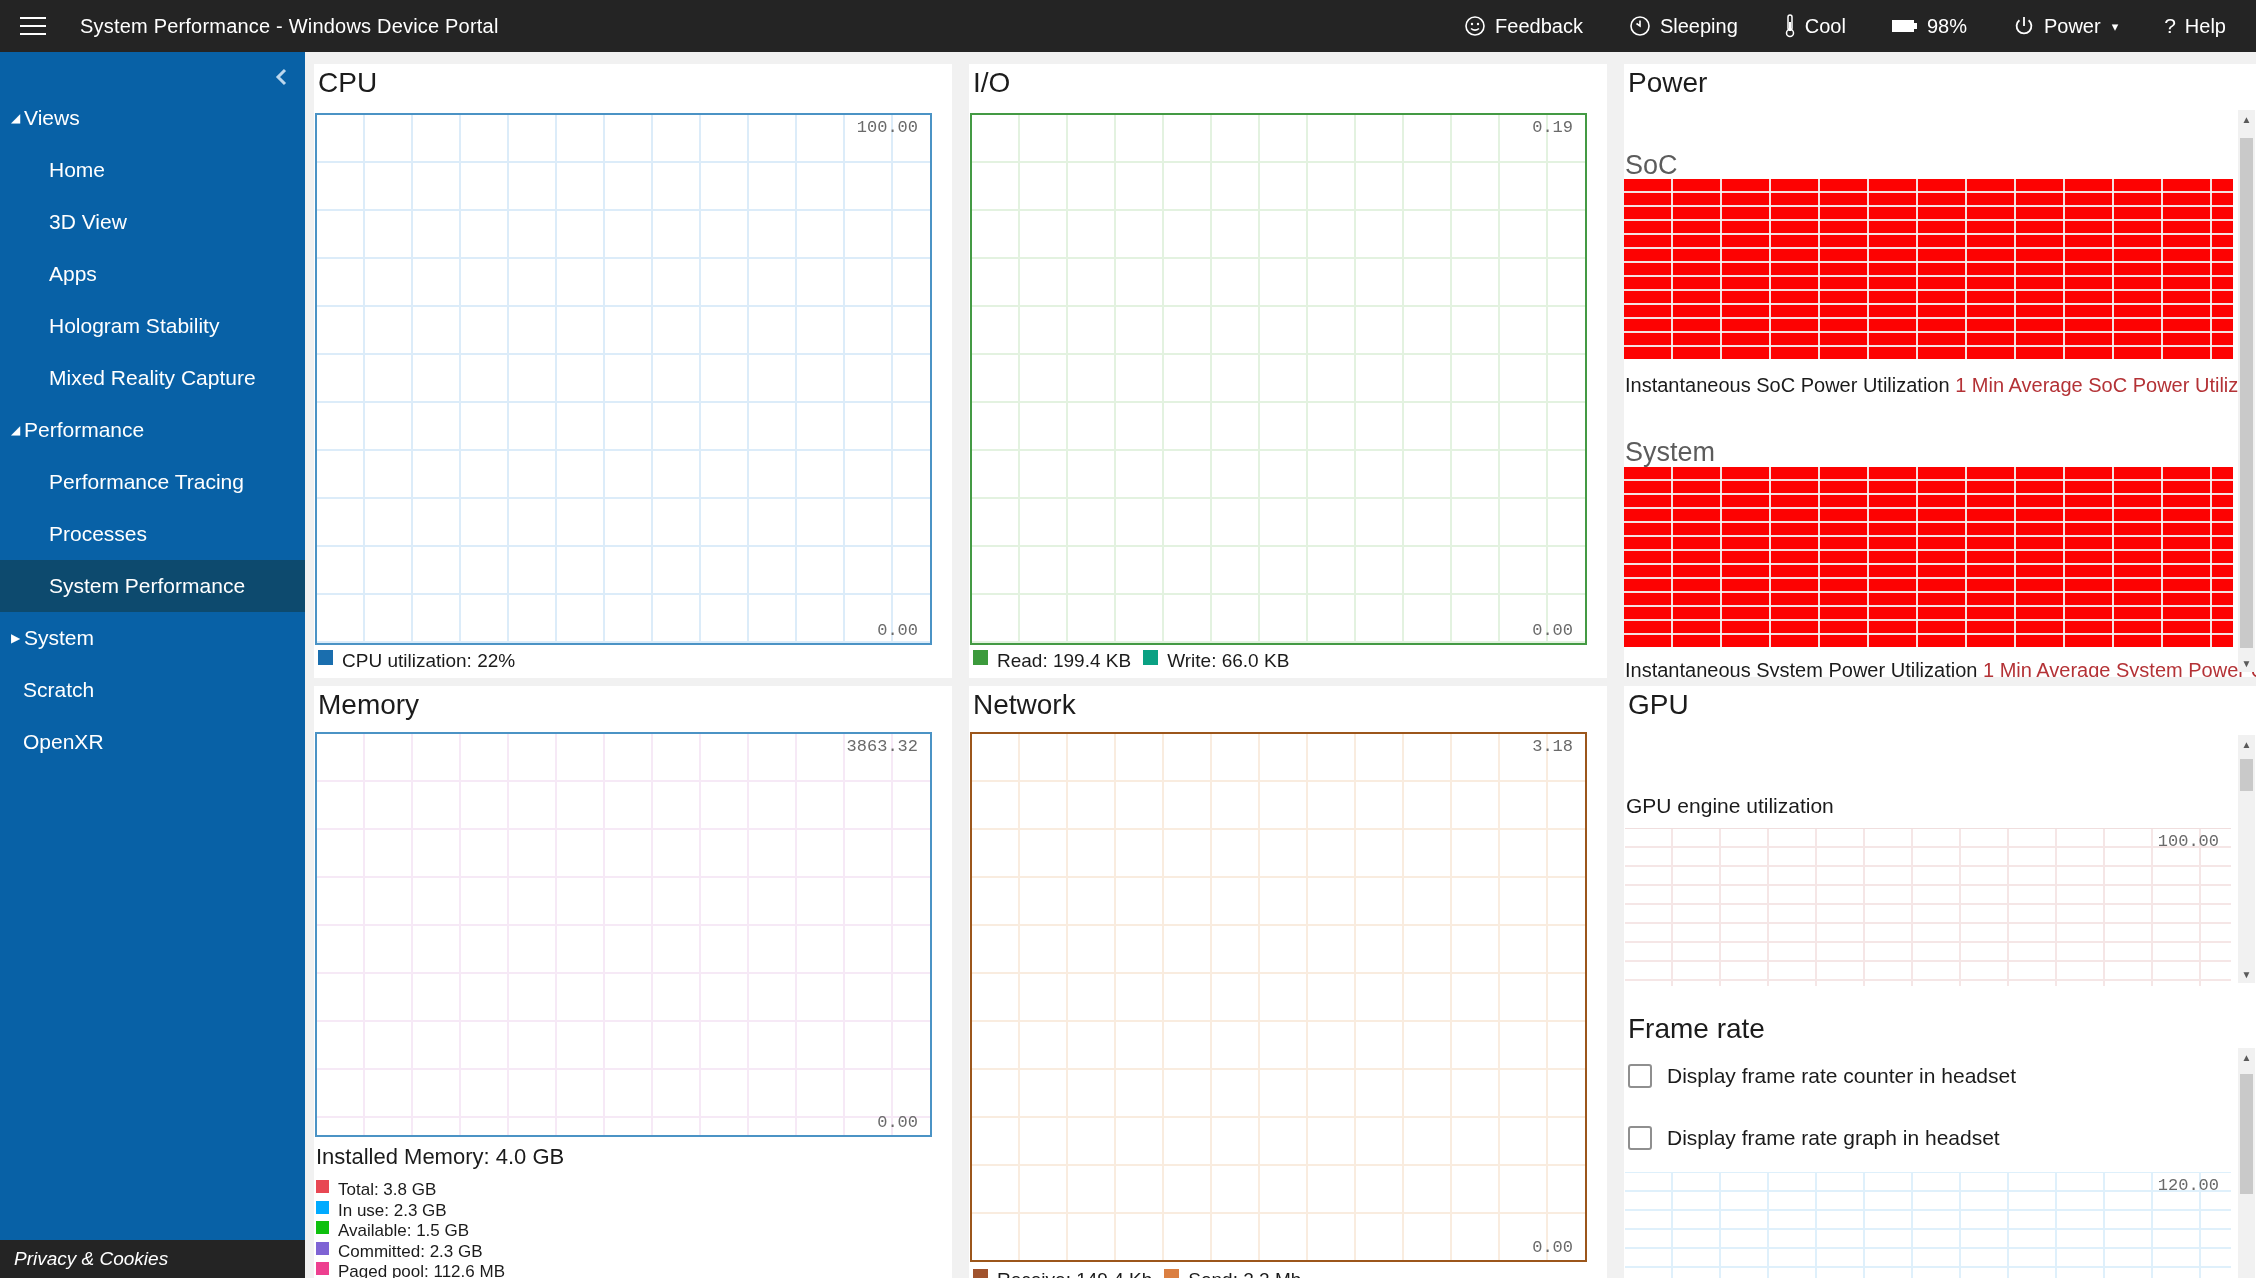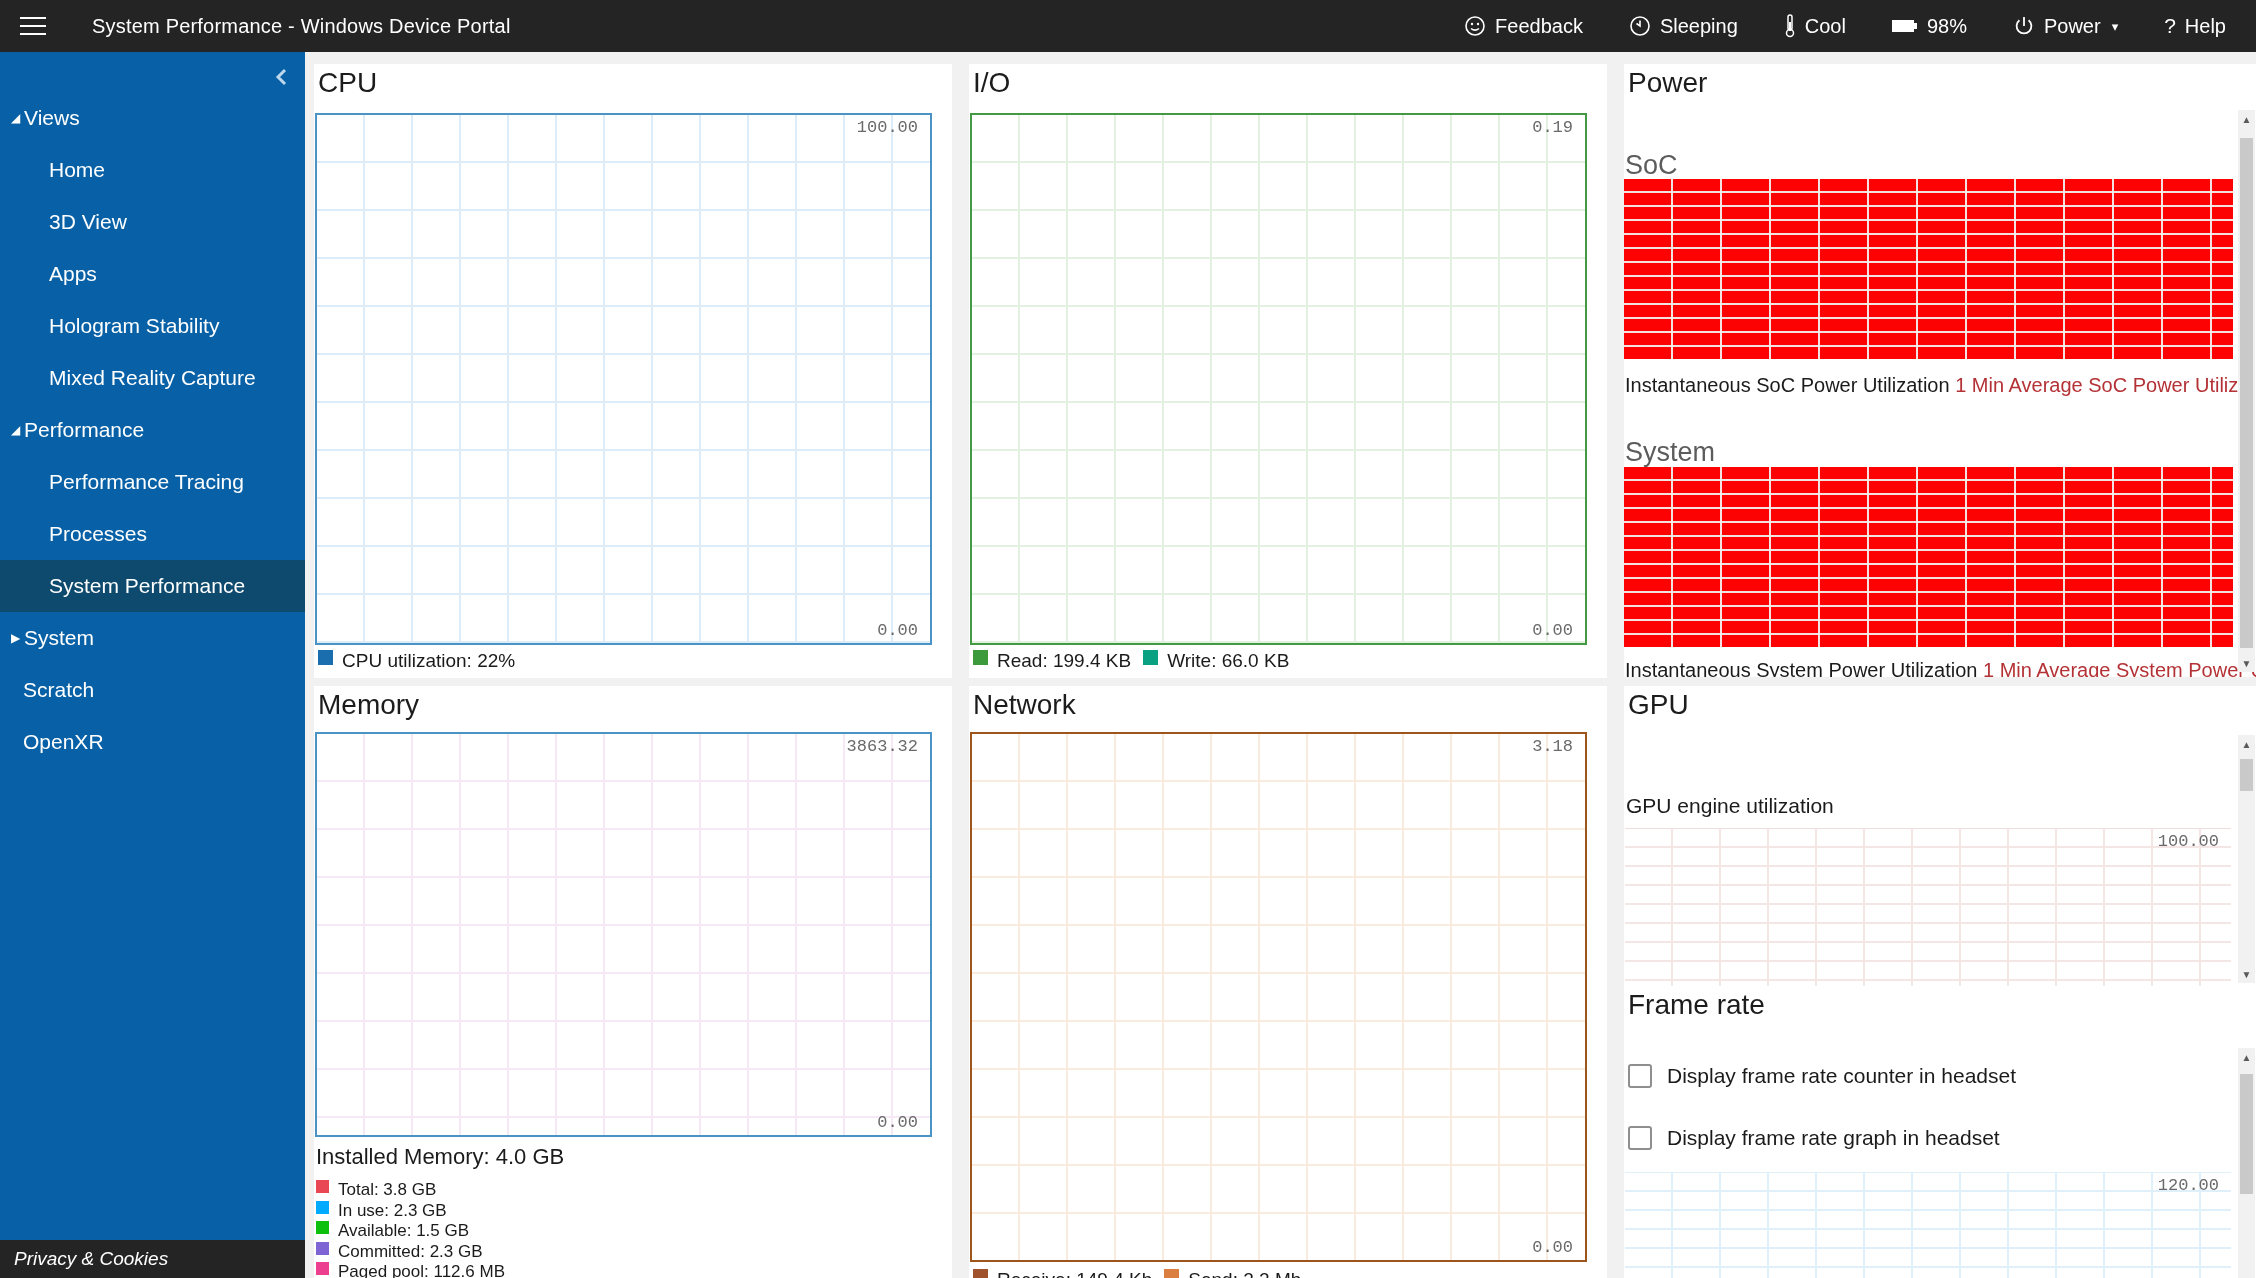--- a/index.html
+++ b/index.html
@@ -5,21 +5,21 @@
   html,body{margin:0;padding:0;background:#fff;}
   .root{position:relative;width:2256px;height:1278px;overflow:hidden;
         font-family:"Liberation Sans",sans-serif;background:#f1f1f1;}
 
   
   .topbar{position:absolute;left:0;top:0;width:2256px;height:52px;background:#242424;
           color:#fff;display:flex;align-items:center;z-index:5;}
   .hamburger{width:26px;height:18px;margin-left:20px;display:flex;flex-direction:column;
              justify-content:space-between;cursor:pointer;}
   .hamburger span{display:block;height:2px;background:#fff;}
-  .topbar-title{margin-left:46px;font-size:20px;font-weight:300;letter-spacing:.2px;}
+  .topbar-title{margin-left:34px;font-size:20px;font-weight:300;letter-spacing:.2px;}
   .topbar-right{margin-left:auto;display:flex;align-items:center;gap:46px;
                 padding-right:30px;font-size:20px;font-weight:300;}
   .tb-item{display:flex;align-items:center;gap:9px;white-space:nowrap;}
   .tb-item svg{display:block;}
   .qmark{font-weight:400;font-size:21px;}
   .pw-chev{font-size:13px;margin-left:2px;}
 
   
   .sidebar{position:absolute;left:0;top:52px;width:305px;height:1188px;background:#0861a6;color:#fff;}
   .collapse-btn{position:absolute;top:14px;right:12px;width:22px;height:22px;cursor:pointer;}
@@ -336,21 +336,21 @@
 
       <div class="chart grid-gpu" style="left:1px;top:142px;width:606px;height:158px;border-top:1px solid #f0dede;">
         <span class="vmax">100.00</span>
       </div>
       <div class="vscroll" style="right:1px;top:49px;height:248px;">
         <div class="scroll-arr arr-up">▲</div>
         <div class="scroll-thumb" style="top:24px;height:32px;"></div>
         <div class="scroll-arr arr-down">▼</div>
       </div>
 
-      <div class="panel-title" style="position:absolute;left:0;top:300px;">Frame rate</div>
+      <div class="panel-title" style="position:absolute;left:0;top:324px;">Frame rate</div>
 
       <div class="cb-row" style="left:4px;top:378px;">
         <span class="cb-box"></span>
         <span class="cb-label">Display frame rate counter in headset</span>
       </div>
       <div class="cb-row" style="left:4px;top:440px;">
         <span class="cb-box"></span>
         <span class="cb-label">Display frame rate graph in headset</span>
       </div>
 

